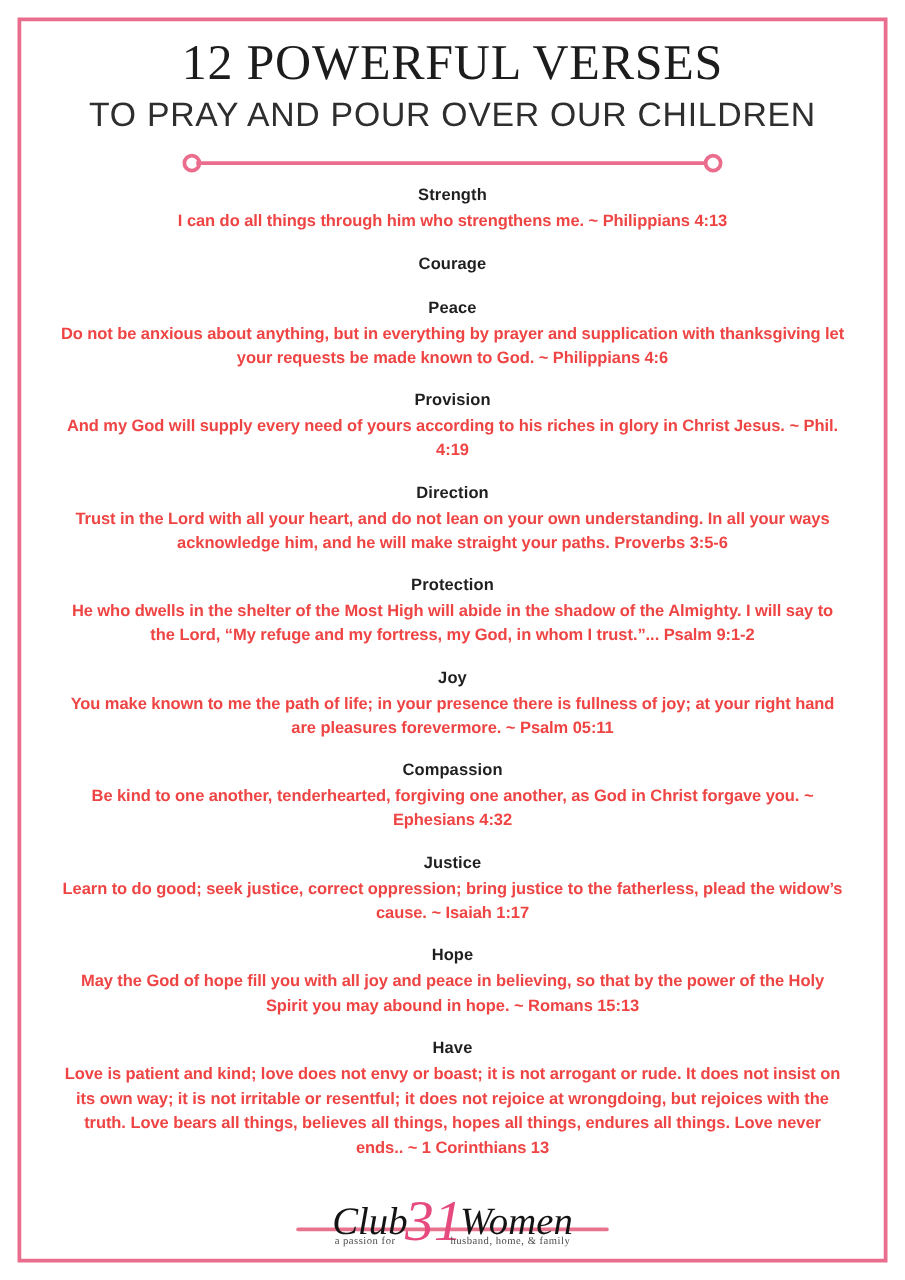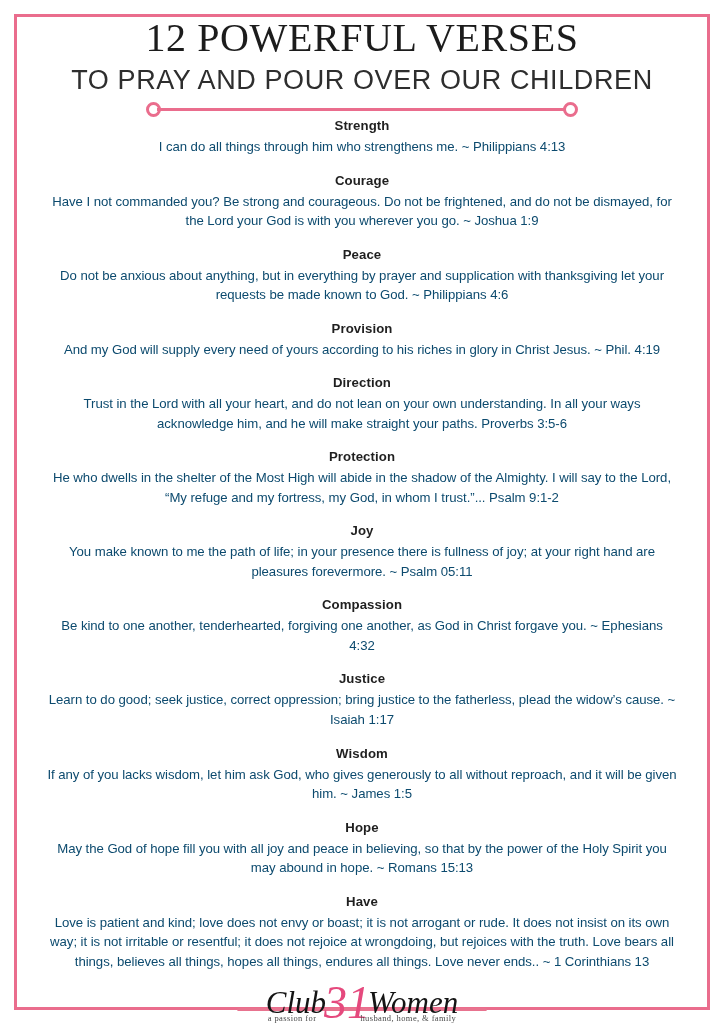--- a/index.html
+++ b/index.html
@@ -37,20 +37,21 @@
     top: 17px;
     width: 690px;
     height: 990px;
     padding: 0 28px;
     display: flex;
     flex-direction: column;
   }
 
   
   .header {
+    padding-top: 12px;
     text-align: center;
   }
 
   .title {
     font-family: "Liberation Serif", serif;
     font-size: 40px;
     line-height: 1.05;
     letter-spacing: 0.6px;
     color: #1c1c1c;
     white-space: nowrap;
@@ -113,22 +114,22 @@
   .verse-heading {
     font-size: 13.2px;
     font-weight: bold;
     color: #1f1f1f;
     letter-spacing: 0.1px;
     margin-bottom: 4px;
   }
 
   .verse-text {
     font-size: 13.2px;
-    font-weight: normal;
-    color: #0c4a6e;
+    font-weight: bold;
+    color: #ef4444;
     line-height: 1.48;
     letter-spacing: -0.05px;
   }
 
   
   .footer {
     margin-top: auto;
     padding-bottom: 4px;
     display: flex;
     justify-content: center;
@@ -210,21 +211,20 @@
 
     <div class="verses">
 
       <div class="verse">
         <div class="verse-heading">Strength</div>
         <div class="verse-text">I can do all things through him who strengthens me. ~ Philippians 4:13</div>
       </div>
 
       <div class="verse">
         <div class="verse-heading">Courage</div>
-        <div class="verse-text">Have I not commanded you? Be strong and courageous. Do not be frightened, and do not be dismayed, for the Lord your God is with you wherever you go. ~ Joshua 1:9</div>
       </div>
 
       <div class="verse">
         <div class="verse-heading">Peace</div>
         <div class="verse-text">Do not be anxious about anything, but in everything by prayer and supplication with thanksgiving let your requests be made known to God. ~ Philippians 4:6</div>
       </div>
 
       <div class="verse">
         <div class="verse-heading">Provision</div>
         <div class="verse-text">And my God will supply every need of yours according to his riches in glory in Christ Jesus. ~ Phil. 4:19</div>
@@ -248,24 +248,20 @@
       <div class="verse">
         <div class="verse-heading">Compassion</div>
         <div class="verse-text">Be kind to one another, tenderhearted, forgiving one another, as God in Christ forgave you. ~ Ephesians 4:32</div>
       </div>
 
       <div class="verse">
         <div class="verse-heading">Justice</div>
         <div class="verse-text">Learn to do good; seek justice, correct oppression; bring justice to the fatherless, plead the widow’s cause. ~ Isaiah 1:17</div>
       </div>
 
-      <div class="verse">
-        <div class="verse-heading">Wisdom</div>
-        <div class="verse-text">If any of you lacks wisdom, let him ask God, who gives generously to all without reproach, and it will be given him. ~ James 1:5</div>
-      </div>
 
       <div class="verse">
         <div class="verse-heading">Hope</div>
         <div class="verse-text">May the God of hope fill you with all joy and peace in believing, so that by the power of the Holy Spirit you may abound in hope. ~ Romans 15:13</div>
       </div>
 
       <div class="verse">
         <div class="verse-heading">Have</div>
         <div class="verse-text">Love is patient and kind; love does not envy or boast; it is not arrogant or rude. It does not insist on its own way; it is not irritable or resentful; it does not rejoice at wrongdoing, but rejoices with the truth. Love bears all things, believes all things, hopes all things, endures all things. Love never ends.. ~ 1 Corinthians 13</div>
       </div>

